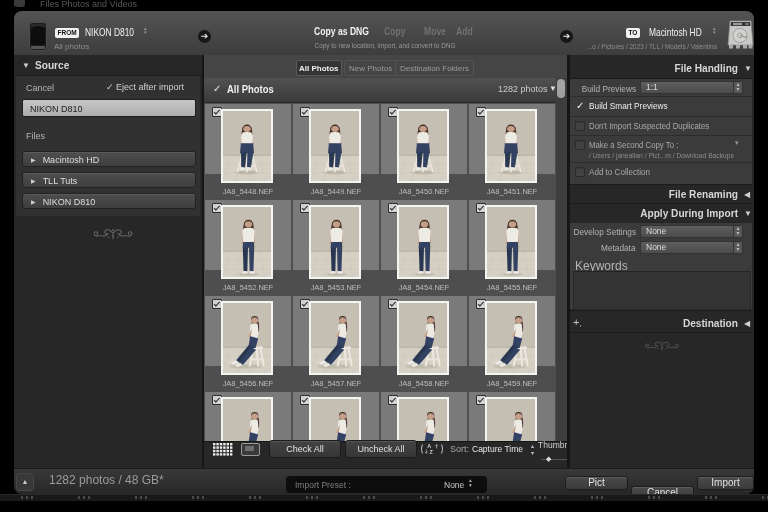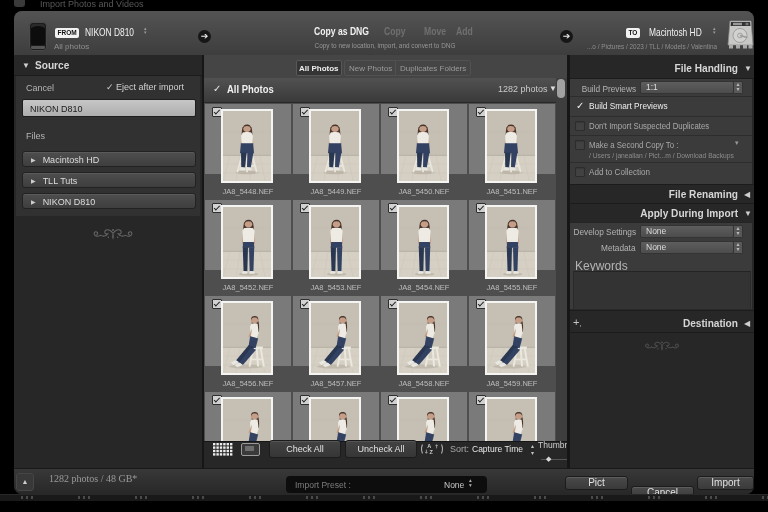--- a/index.html
+++ b/index.html
@@ -53,21 +53,21 @@
   transparent 0, transparent 21px,
   #4a4a4a 21px, #4a4a4a 23px, transparent 23px, transparent 26px,
   #4a4a4a 26px, #4a4a4a 28px, transparent 28px, transparent 31px,
   #4a4a4a 31px, #4a4a4a 33px, transparent 33px, transparent 57px);}
 </style>
 </head>
 <body>
 <div id="stage">
 
   <div class="abs" style="left:14px;top:0;width:11px;height:7px;background:#3a3a3a;border-radius:0 0 3px 3px;"></div>
-  <div class="abs" style="left:40px;top:-1px;font-size:9px;color:#585858;">Import Photos and Videos</div>
+  <div class="abs" style="left:40px;top:-1px;font-size:9px;color:#585858;">Files Photos and Videos</div>
 
   <div id="win">
     <div id="topbar">
 
       <svg class="abs" style="left:15px;top:11px;" width="18" height="29" viewBox="0 0 18 29">
         <rect x="0.5" y="0.5" width="17" height="28" rx="3.5" fill="#1c1c1c" stroke="#4a4a4a" stroke-width="1"></rect>
         <rect x="2" y="2" width="14" height="21" rx="2.5" fill="#0d0d0d"></rect>
         <path d="M2 6 Q 9 2 16 6 L16 4.5 Q 16 2 13.5 2 L4.5 2 Q 2 2 2 4.5 Z" fill="#2a2a2a"></path>
         <rect x="2" y="24" width="14" height="3" rx="1" fill="#555"></rect>
       </svg>
@@ -128,21 +128,21 @@
         <circle cx="22" cy="5.6" r="0.9" fill="#666" stroke="none"></circle>
         <circle cx="17.5" cy="12.5" r="0.7" fill="#666" stroke="none"></circle>
         <circle cx="26.5" cy="12.5" r="0.7" fill="#666" stroke="none"></circle>
       </svg>
     </div>
     <div id="ldivider"></div>
     <div id="gridcol">
 
       <div class="tab" style="left:92px;background:#343434;color:#f0f0f0;border-color:#585858;font-weight:bold;padding:0 2px;">All Photos</div>
       <div class="tab" style="left:140px;background:#454545;color:#9b9b9b;border-color:#515151;">New Photos</div>
-      <div class="tab" style="left:191px;background:#454545;color:#9b9b9b;border-color:#515151;">Duplicates Folders</div>
+      <div class="tab" style="left:191px;background:#454545;color:#9b9b9b;border-color:#515151;">Destination Folders</div>
 
       <div class="abs" style="left:0;top:23px;width:363px;height:25px;background:linear-gradient(#515151,#3a3a3a);border-bottom:1px solid #292929;box-sizing:border-box;"></div>
       <div class="abs" style="left:9px;top:28px;font-size:10px;color:#e8e8e8;">✓</div>
       <div class="abs" style="left:23px;top:28px;font-size:10.5px;font-weight:bold;color:#f0f0f0;transform:scaleX(0.9);transform-origin:0 0;">All Photos</div>
       <div class="abs" style="left:294px;top:29px;font-size:9px;color:#c9c9c9;">1282 photos</div>
       <div class="abs" style="left:345px;top:29px;font-size:8px;color:#dcdcdc;">▼</div>
 
       <div class="gridbg"></div>
 
 <div class="cell" style="left:1px;top:49px;">
@@ -881,21 +881,21 @@
         <path d="M10.5 10.6 C7.5 12.5 4.5 11.5 4 9.5 C3.6 7.8 5.5 6.8 6.8 7.8 C7.8 8.6 7.4 10 6.2 10.2"></path>
         <path d="M33.5 10.6 C36.5 12.5 39.5 11.5 40 9.5 C40.4 7.8 38.5 6.8 37.2 7.8 C36.2 8.6 36.6 10 37.8 10.2"></path>
         <path d="M22 8.5 C21 10.5 21 12.5 22 15 C23 12.5 23 10.5 22 8.5" fill="#595959" stroke="none"></path>
         <circle cx="22" cy="5.6" r="0.9" fill="#595959" stroke="none"></circle>
         <circle cx="17.5" cy="12.5" r="0.7" fill="#595959" stroke="none"></circle>
         <circle cx="26.5" cy="12.5" r="0.7" fill="#595959" stroke="none"></circle>
       </svg>
     </div>
     <div id="botbar">
       <div class="abs" style="left:2px;top:4px;width:18px;height:18px;background:#383838;border:1px solid #464646;border-radius:3px;box-sizing:border-box;text-align:center;font-size:7px;line-height:16px;color:#cdcdcd;">▲</div>
-      <div class="abs" style="left:35px;top:4px;font-size:10px;color:#9a9a9a;font-family:Liberation Serif, serif;">1282 photos / 48 GB*</div>
+      <div class="abs" style="left:35px;top:4px;font-size:12px;color:#9a9a9a;">1282 photos / 48 GB*</div>
       <div class="abs" style="left:272px;top:7px;width:201px;height:17px;background:#0d0d0d;border-radius:4px;"></div>
       <div class="abs" style="left:281px;top:11px;font-size:8.5px;color:#7e7e7e;">Import Preset :</div>
       <div class="abs" style="left:430px;top:11px;font-size:8.5px;color:#c9c9c9;">None</div>
       <div class="abs" style="left:455px;top:9px;font-size:5.5px;color:#b0b0b0;line-height:4.5px;">▴<br>▾</div>
       <div class="btn" style="left:551px;top:7px;width:61px;height:12px;line-height:12px;">Pict</div>
       <div class="btn" style="left:617px;top:17px;width:61px;height:12px;line-height:12px;">Cancel</div>
       <div class="btn" style="left:683px;top:7px;width:55px;height:12px;line-height:12px;">Import</div>
     </div>
   </div>
 

